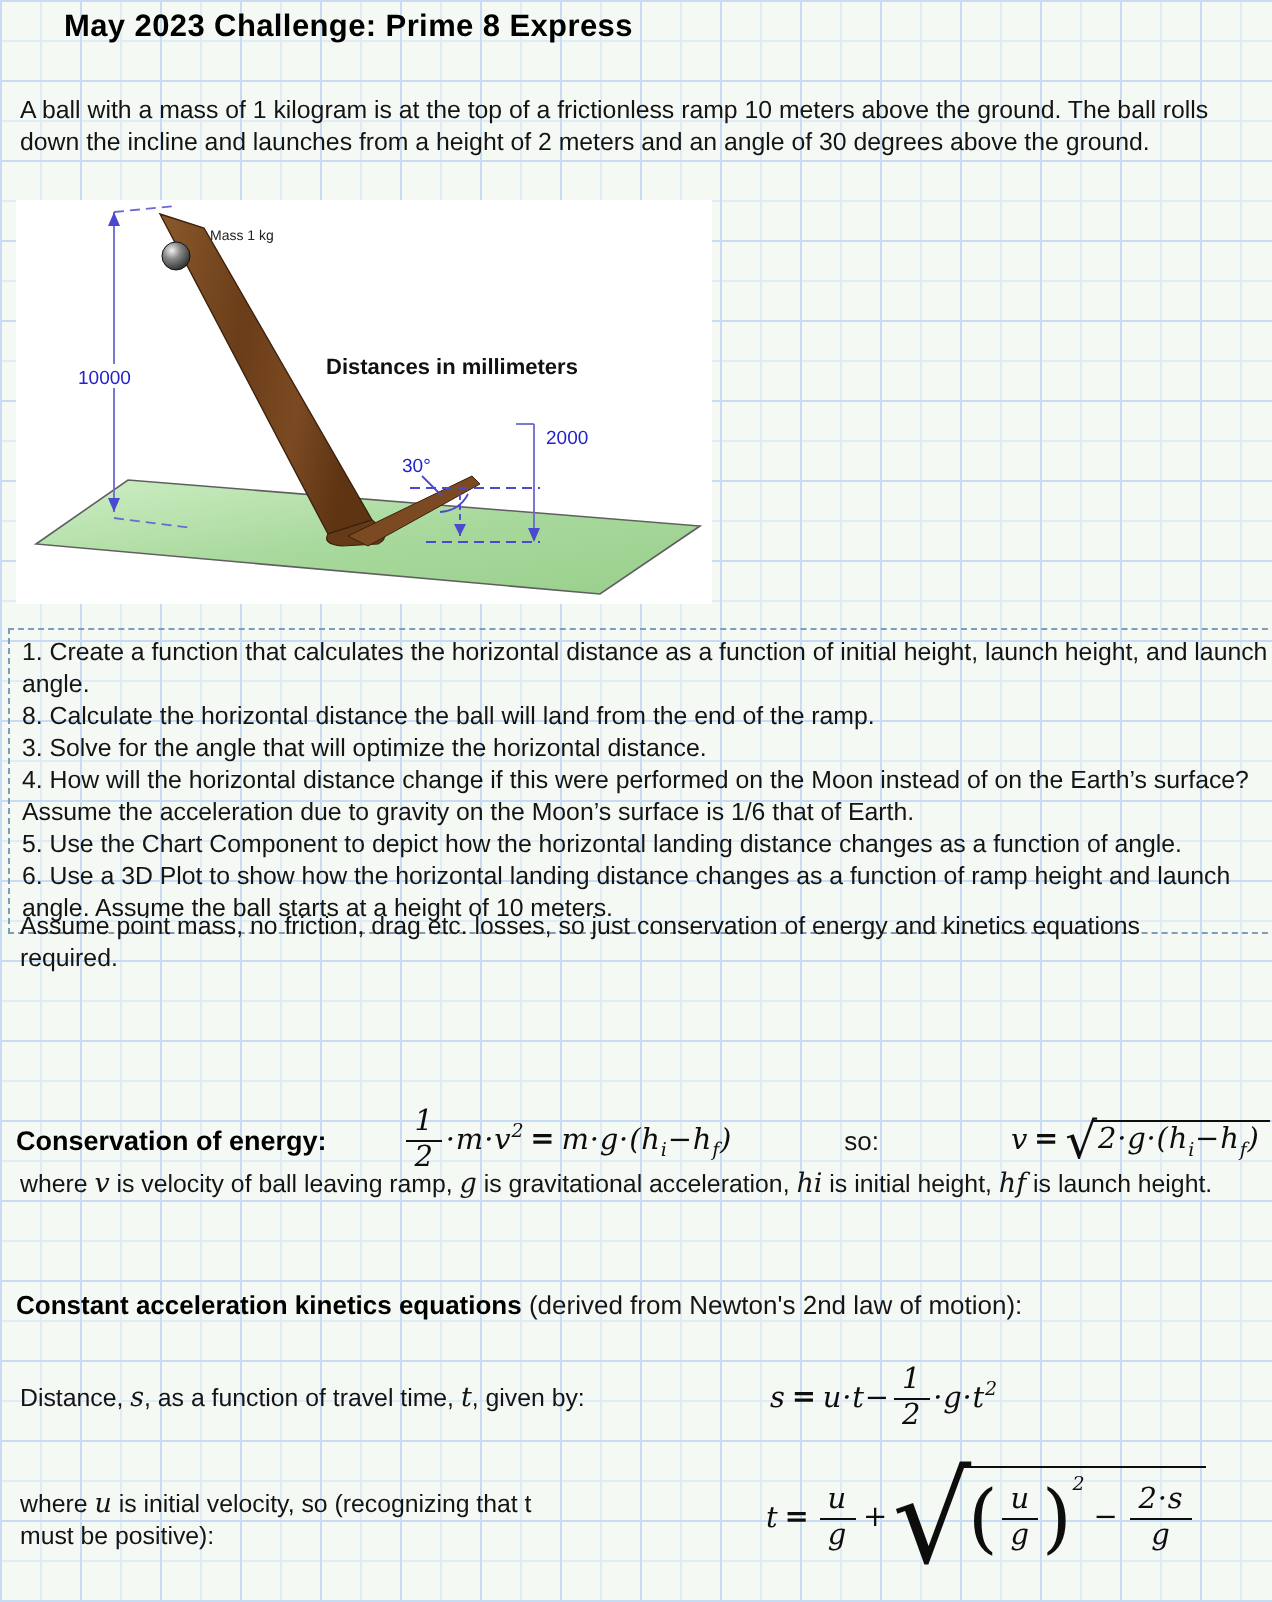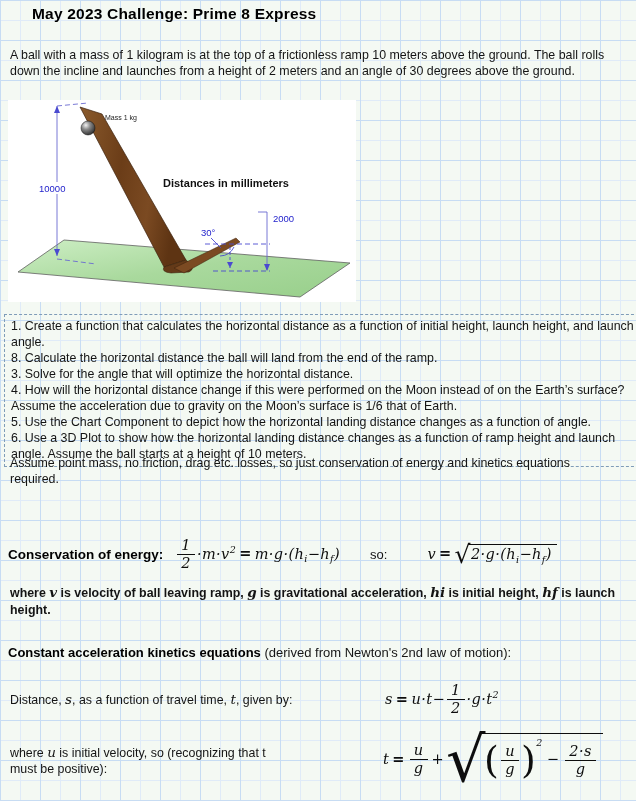--- a/index.html
+++ b/index.html
@@ -117,38 +117,38 @@
     <div class="txt">1. Create a function that calculates the horizontal distance as a function of initial height, launch height, and launch angle.</div>
     <div class="txt">8. Calculate the horizontal distance the ball will land from the end of the ramp.</div>
     <div class="txt">3. Solve for the angle that will optimize the horizontal distance.</div>
     <div class="txt">4. How will the horizontal distance change if this were performed on the Moon instead of on the Earth’s surface? Assume the acceleration due to gravity on the Moon’s surface is 1/6 that of Earth.</div>
     <div class="txt">5. Use the Chart Component to depict how the horizontal landing distance changes as a function of angle.</div>
     <div class="txt">6. Use a 3D Plot to show how the horizontal landing distance changes as a function of ramp height and launch angle. Assume the ball starts at a height of 10 meters.</div>
   </div>
 
   <div class="abs txt" style="left:10px;top:455px;width:612px;">Assume point mass, no friction, drag etc. losses, so just conservation of energy and kinetics equations required.</div>
 
-  <div class="abs row" style="left:8px;top:528px;height:52px;">
+  <div class="abs row" style="left:8px;top:544px;height:52px;gap:26px;">
     <span class="hlabel">Conservation of energy:</span>
     <span class="math" style="margin-left:12px;">
       <span class="frac">
           <span class="num">1</span>
           <span class="den">2</span>
         </span><span>·m·v</span><sup>2</sup><span class="eqsign">=</span><span>m·g·</span><span>(h</span><sub>i</sub><span>−h</span><sub>f</sub><span>)</span>
     </span>
     <span class="solabel" style="margin-left:30px;">so:</span>
     <span class="math" style="margin-left:40px;">
       <span>v</span><span class="eqsign">=</span><span class="sqrt">
           <span class="radsym">√</span>
           <span class="radicand"><span>2·g·(h</span><sub>i</sub><span>−h</span><sub>f</sub><span>)</span></span>
         </span>
     </span>
   </div>
 
-  <div class="abs txt" style="left:10px;top:584px;width:622px;line-height:17px;font-weight:bold;">
+  <div class="abs txt" style="left:10px;top:584px;width:622px;line-height:17px;">
     <span>where </span><span class="var">v</span><span> is velocity of ball leaving ramp, </span><span class="var">g</span><span> is gravitational acceleration, </span><span class="var">hi</span><span> is initial height, </span><span class="var">hf</span><span> is launch height.</span>
   </div>
 
   <div class="abs" style="left:8px;top:645px;font-size:13px;">
     <span style="font-weight:bold;color:#000;">Constant acceleration kinetics equations</span><span> (derived from Newton's 2nd law of motion):</span>
   </div>
 
   <div class="abs txt" style="left:10px;top:691px;">
     <span>Distance, </span><span class="var">s</span><span>, as a function of travel time, </span><span class="var">t</span><span>, given by:</span>
   </div>

